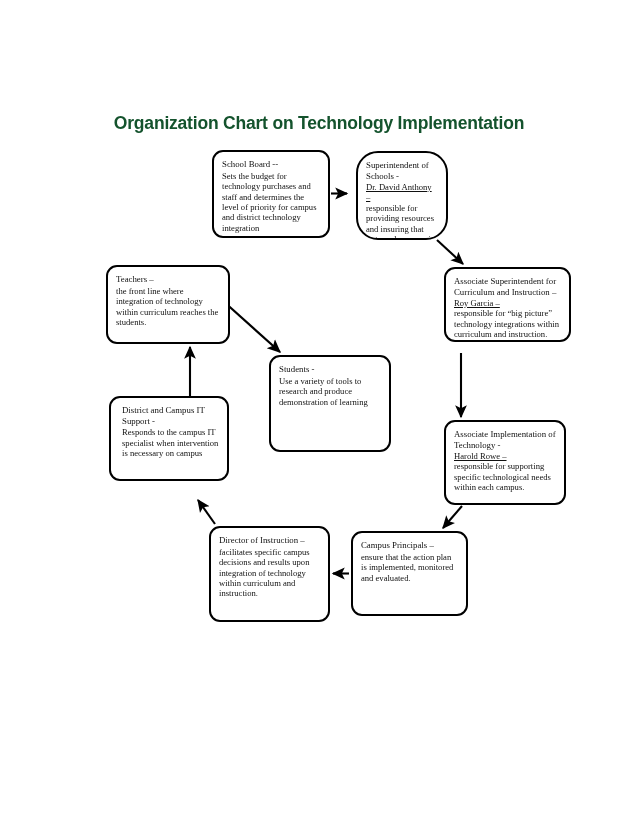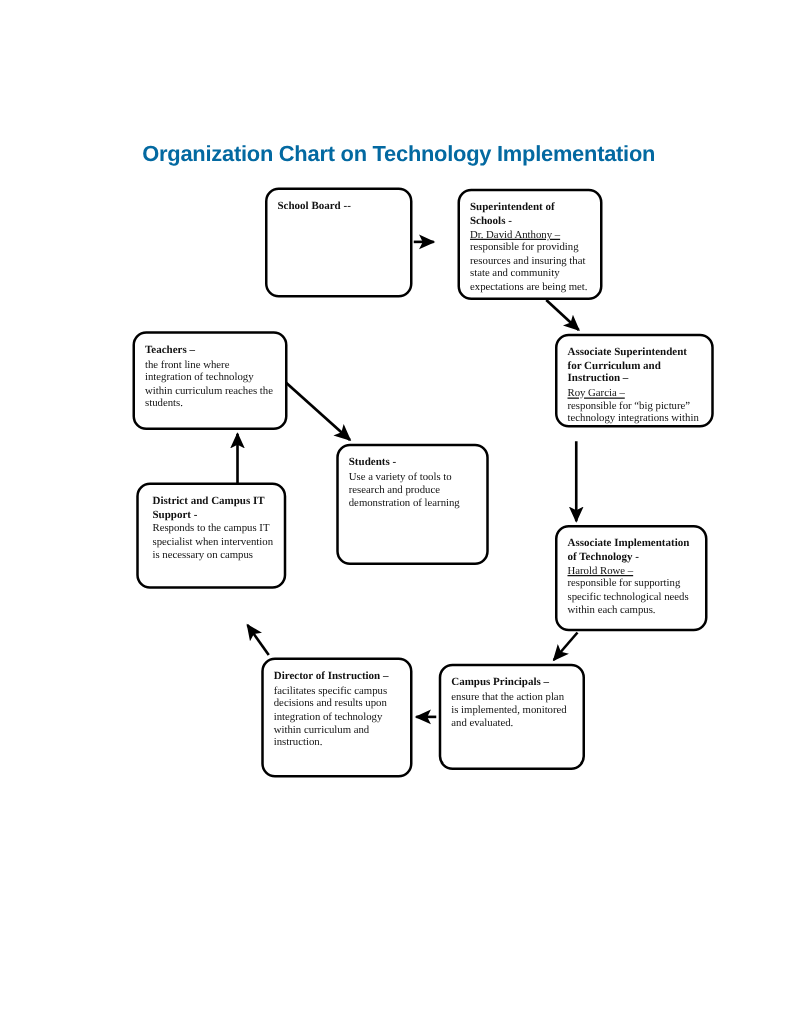--- a/index.html
+++ b/index.html
@@ -28,21 +28,21 @@
   #chart-title {
     position: absolute;
     left: 0;
     top: 113px;
     width: 638px;
     text-align: center;
     font-family: "Liberation Sans", "DejaVu Sans", sans-serif;
     font-weight: bold;
     font-size: 17.5px;
     letter-spacing: -0.2px;
-    color: #0369a1;
+    color: #14532d;
     white-space: nowrap;
   }
 
   
   #connectors {
     position: absolute;
     left: 0; top: 0;
     width: 638px;
     height: 826px;
     pointer-events: none;
@@ -55,44 +55,44 @@
     border: 2.2px solid #000000;
     border-radius: 11px;
     padding: 7px 8px 6px 8px;
     line-height: 1.17;
     font-size: 8.6px;
     color: #111111;
     overflow: hidden;
   }
   .node .n-title {
     display: block;
-    font-weight: bold;
+    font-weight: normal;
     font-size: 8.8px;
     margin-bottom: 1px;
     line-height: 1.2;
   }
   .node .n-person {
     display: block;
     text-decoration: underline;
     margin-bottom: 0px;
     line-height: 1.2;
   }
   .node .n-desc {
     display: block;
     line-height: 1.22;
   }
 
   
   #node-school-board      { left: 212px; top: 150px; width: 118px; height: 88px; }
-  #node-superintendent    { left: 366px; top: 151px; width: 116px; height: 89px; }
+  #node-superintendent    { left: 356px; top: 151px; width: 92px; height: 89px; border-radius: 22px; }
   #node-assoc-curriculum  { left: 444px; top: 267px; width: 127px; height: 75px; }
   #node-assoc-technology  { left: 444px; top: 420px; width: 122px; height: 85px; }
   #node-campus-principals { left: 351px; top: 531px; width: 117px; height: 85px; }
   #node-director          { left: 209px; top: 526px; width: 121px; height: 96px; }
-  #node-it-support        { left: 109px; top: 386px; width: 120px; height: 85px; padding-left: 11px; }
+  #node-it-support        { left: 109px; top: 396px; width: 120px; height: 85px; padding-left: 11px; }
   #node-teachers          { left: 106px; top: 265px; width: 124px; height: 79px; }
   #node-students          { left: 269px; top: 355px; width: 122px; height: 97px; }
 </style>
 </head>
 <body>
 
 <div id="page">
 
   <div id="chart-title">Organization Chart on Technology Implementation</div>
 
@@ -115,20 +115,21 @@
 
     <line x1="215" y1="524" x2="198" y2="500" stroke="#000000" stroke-width="2.1" marker-end="url(#arrowhead)"></line>
 
     <line x1="190" y1="408" x2="190" y2="347" stroke="#000000" stroke-width="2.1" marker-end="url(#arrowhead)"></line>
 
     <line x1="222" y1="300" x2="280" y2="352" stroke="#000000" stroke-width="2.2" marker-end="url(#arrowhead)"></line>
   </svg>
 
   <div class="node" id="node-school-board">
     <span class="n-title">School Board --</span>
+    <span class="n-desc">Sets the budget for technology purchases and staff and determines the level of priority for campus and district technology integration</span>
   </div>
 
   <div class="node" id="node-superintendent">
     <span class="n-title">Superintendent of Schools -</span>
     <span class="n-person">Dr. David Anthony –</span>
     <span class="n-desc">responsible for providing resources and insuring that state and community expectations are being met.</span>
   </div>
 
   <div class="node" id="node-assoc-curriculum">
     <span class="n-title">Associate Superintendent for Curriculum and Instruction –</span>

